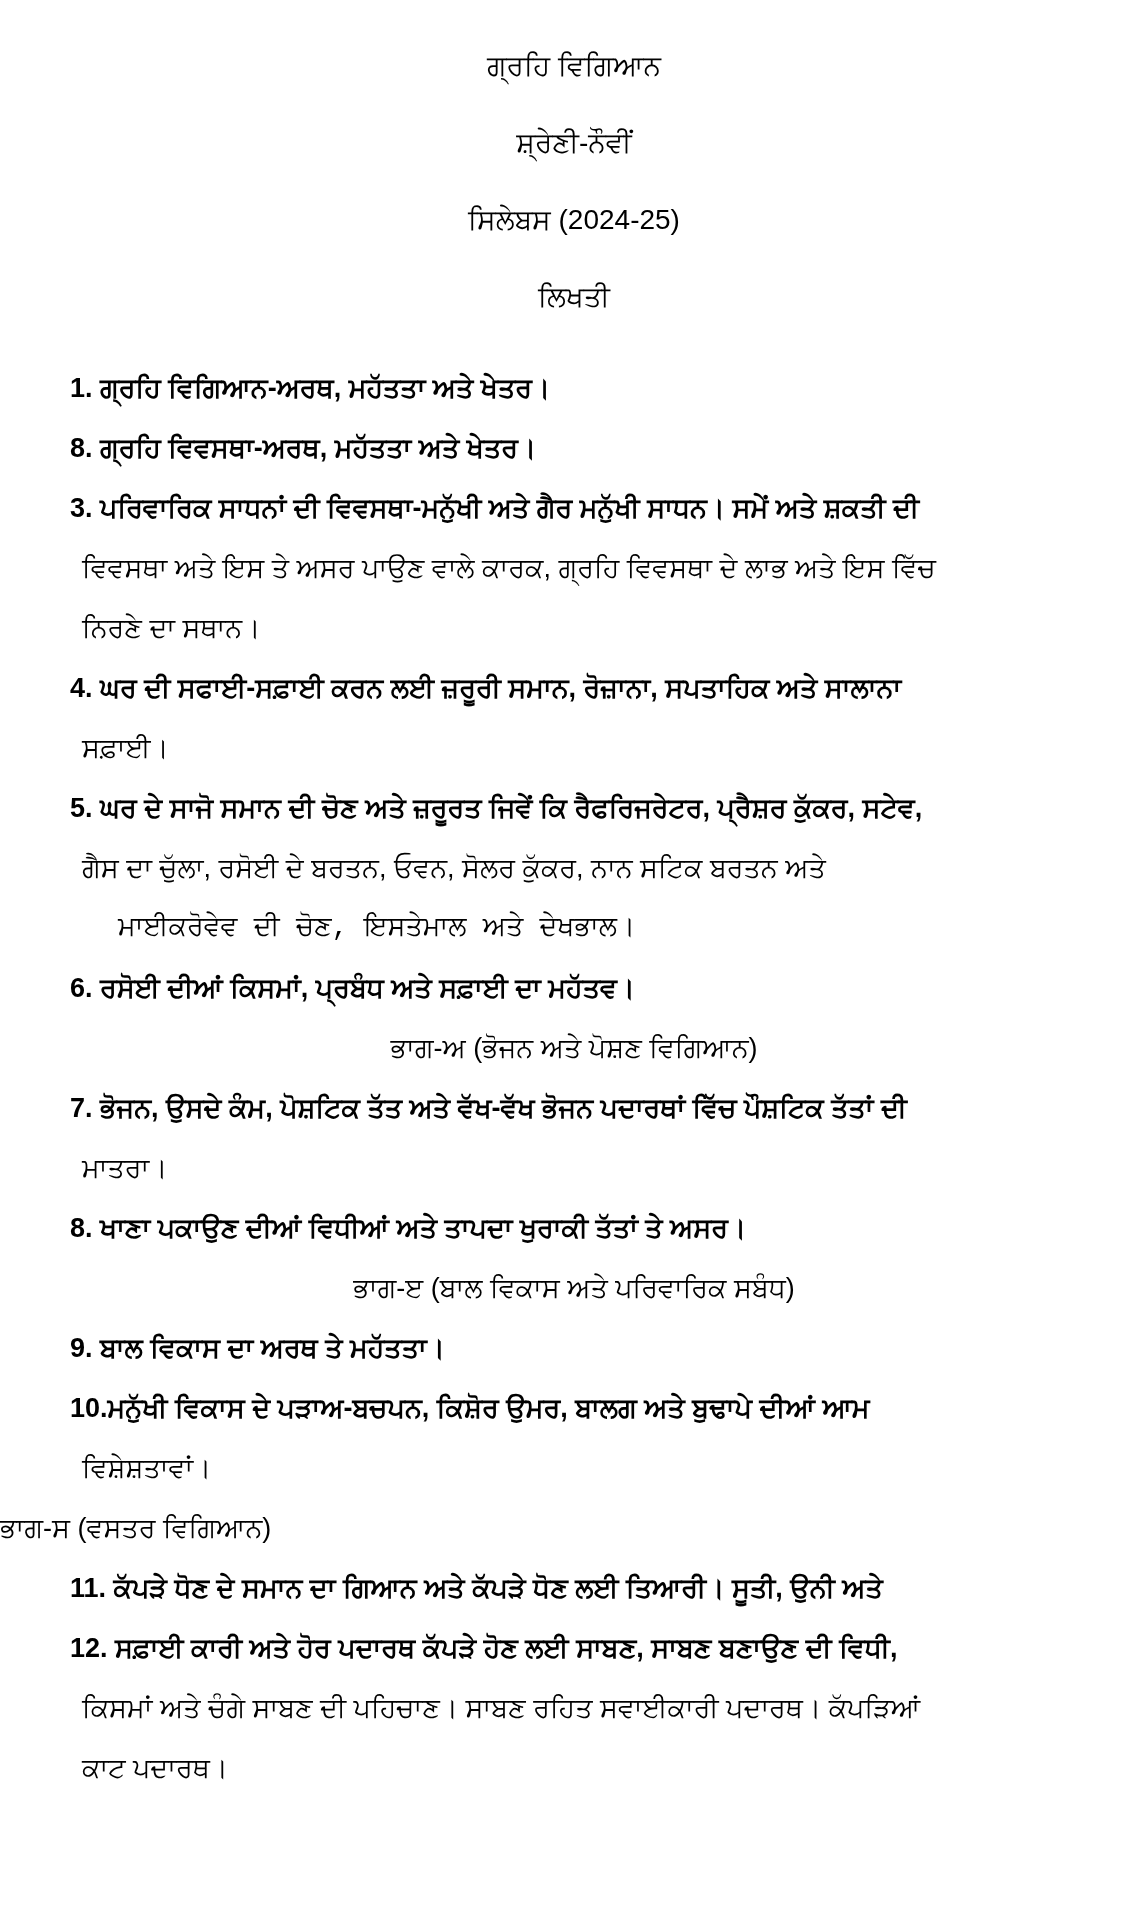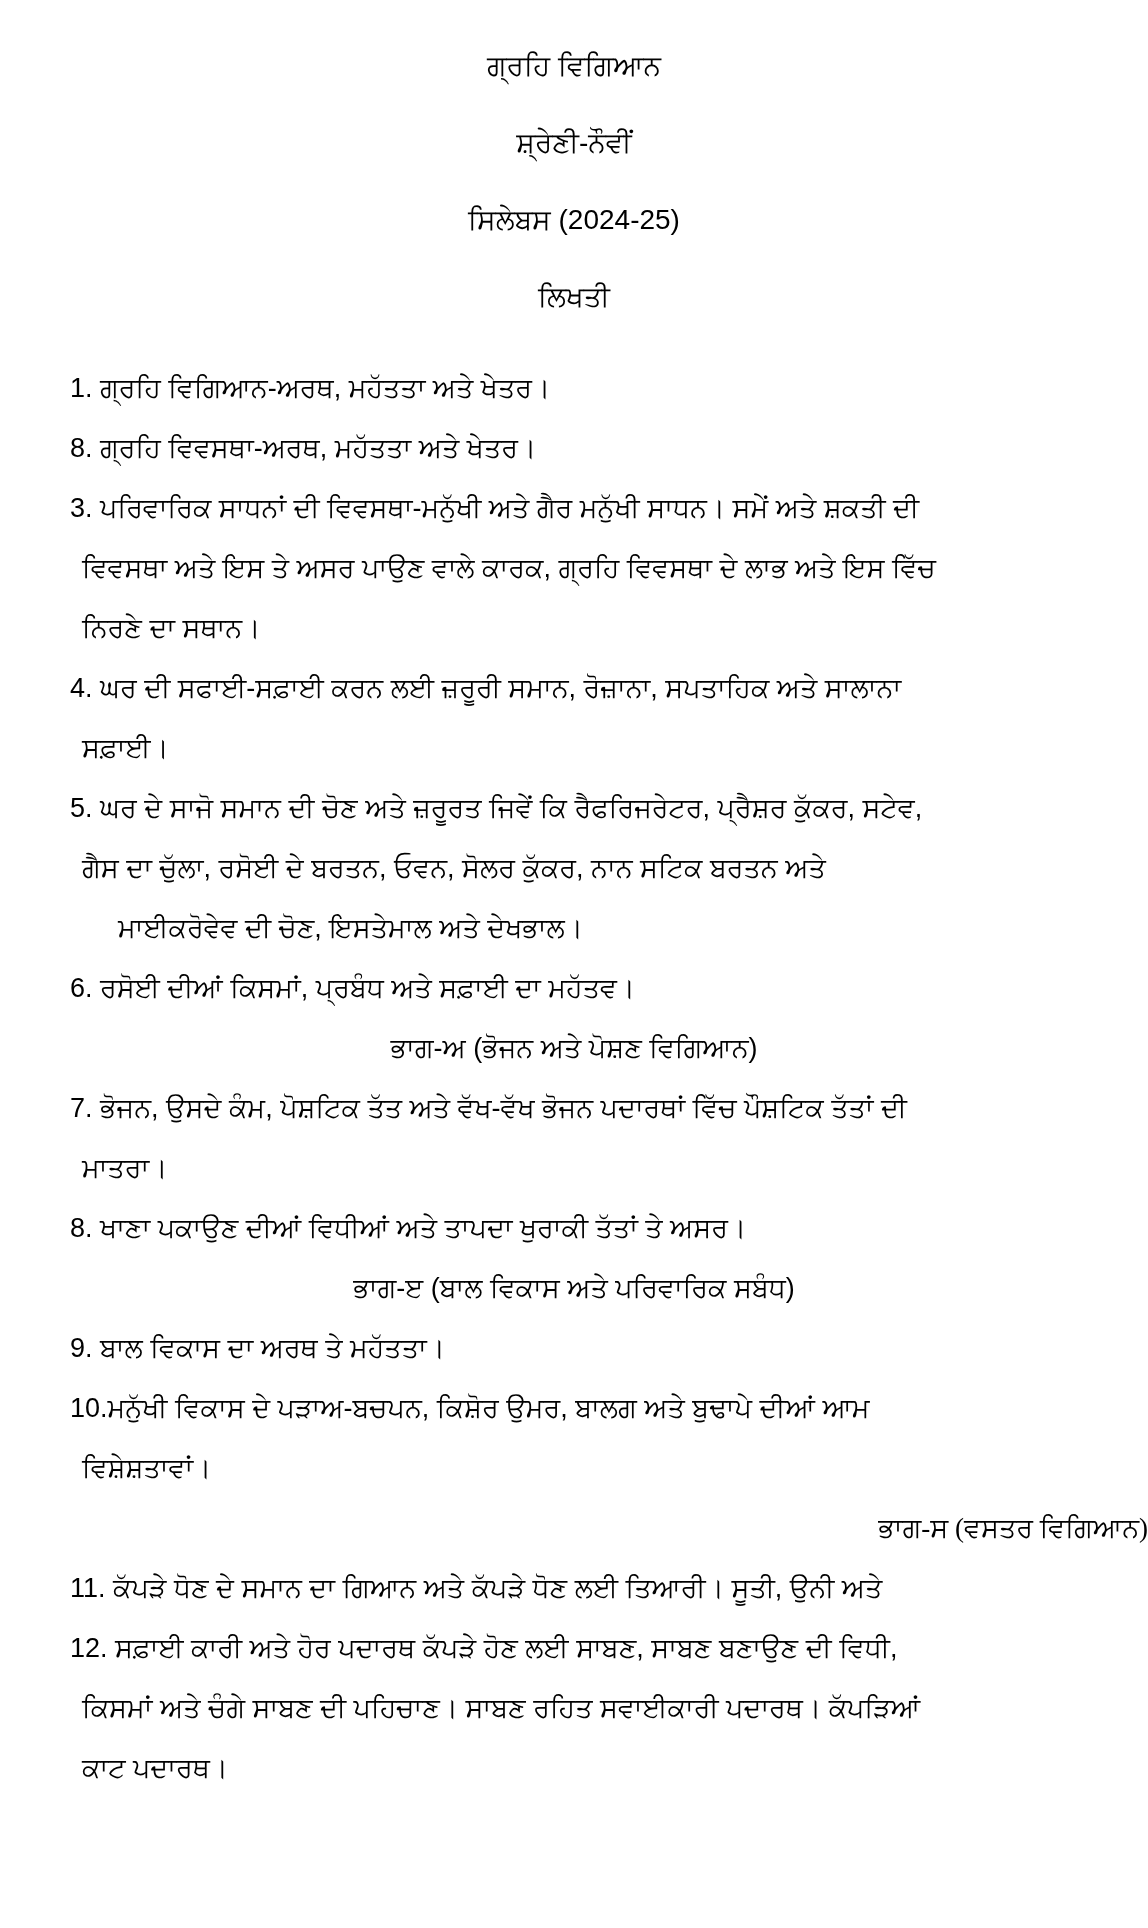--- a/index.html
+++ b/index.html
@@ -34,31 +34,32 @@
   }
   .line {
     height: 60px;
     line-height: 60px;
     font-size: 27px;
     white-space: nowrap;
     box-sizing: border-box;
   }
   .line.item {
     padding-left: 70px;
+    font-weight: bold;
   }
   .line.cont {
     padding-left: 82px;
   }
   .line.cont2 {
     padding-left: 118px;
+    font-family: Liberation Mono, monospace;
   }
   .line.section {
-    text-align: right;
+    text-align: left;
     font-weight: 400;
-    font-family: Liberation Serif, serif;
   }
   .line.section-bold {
     text-align: center;
     font-weight: 400;
   }
 </style>
 </head>
 <body style="background: rgb(255, 255, 255); color: rgb(0, 0, 0);">
 
 <div class="page">

